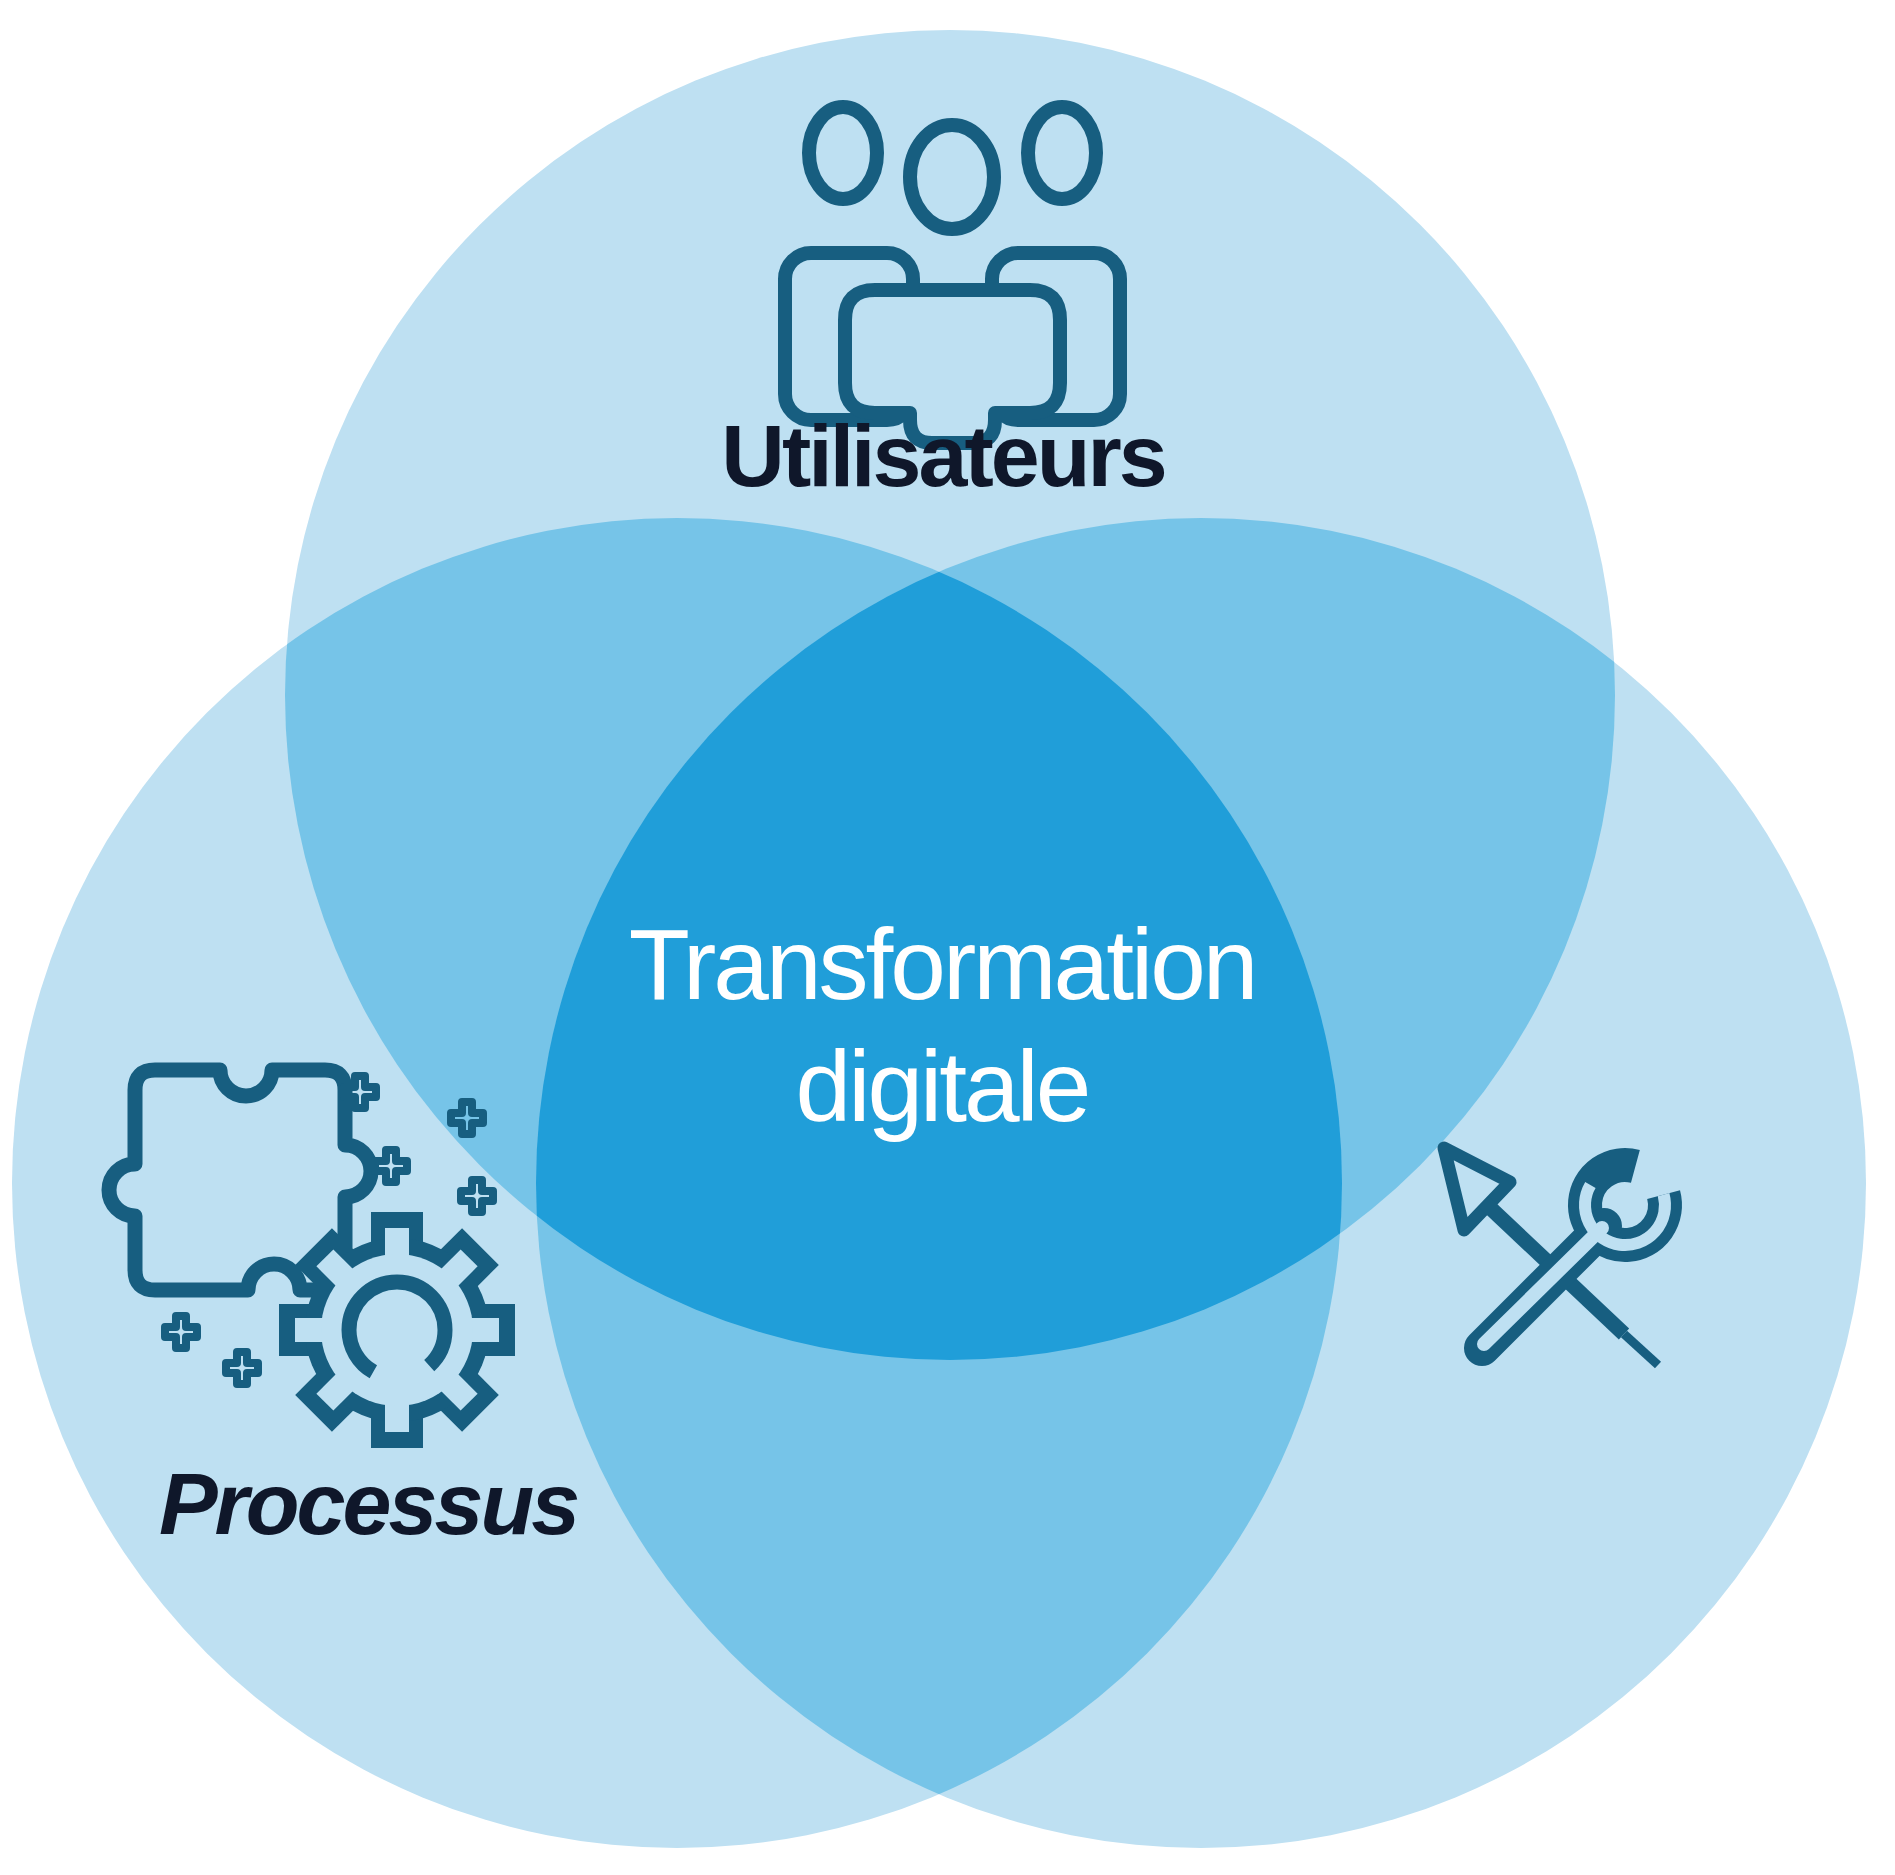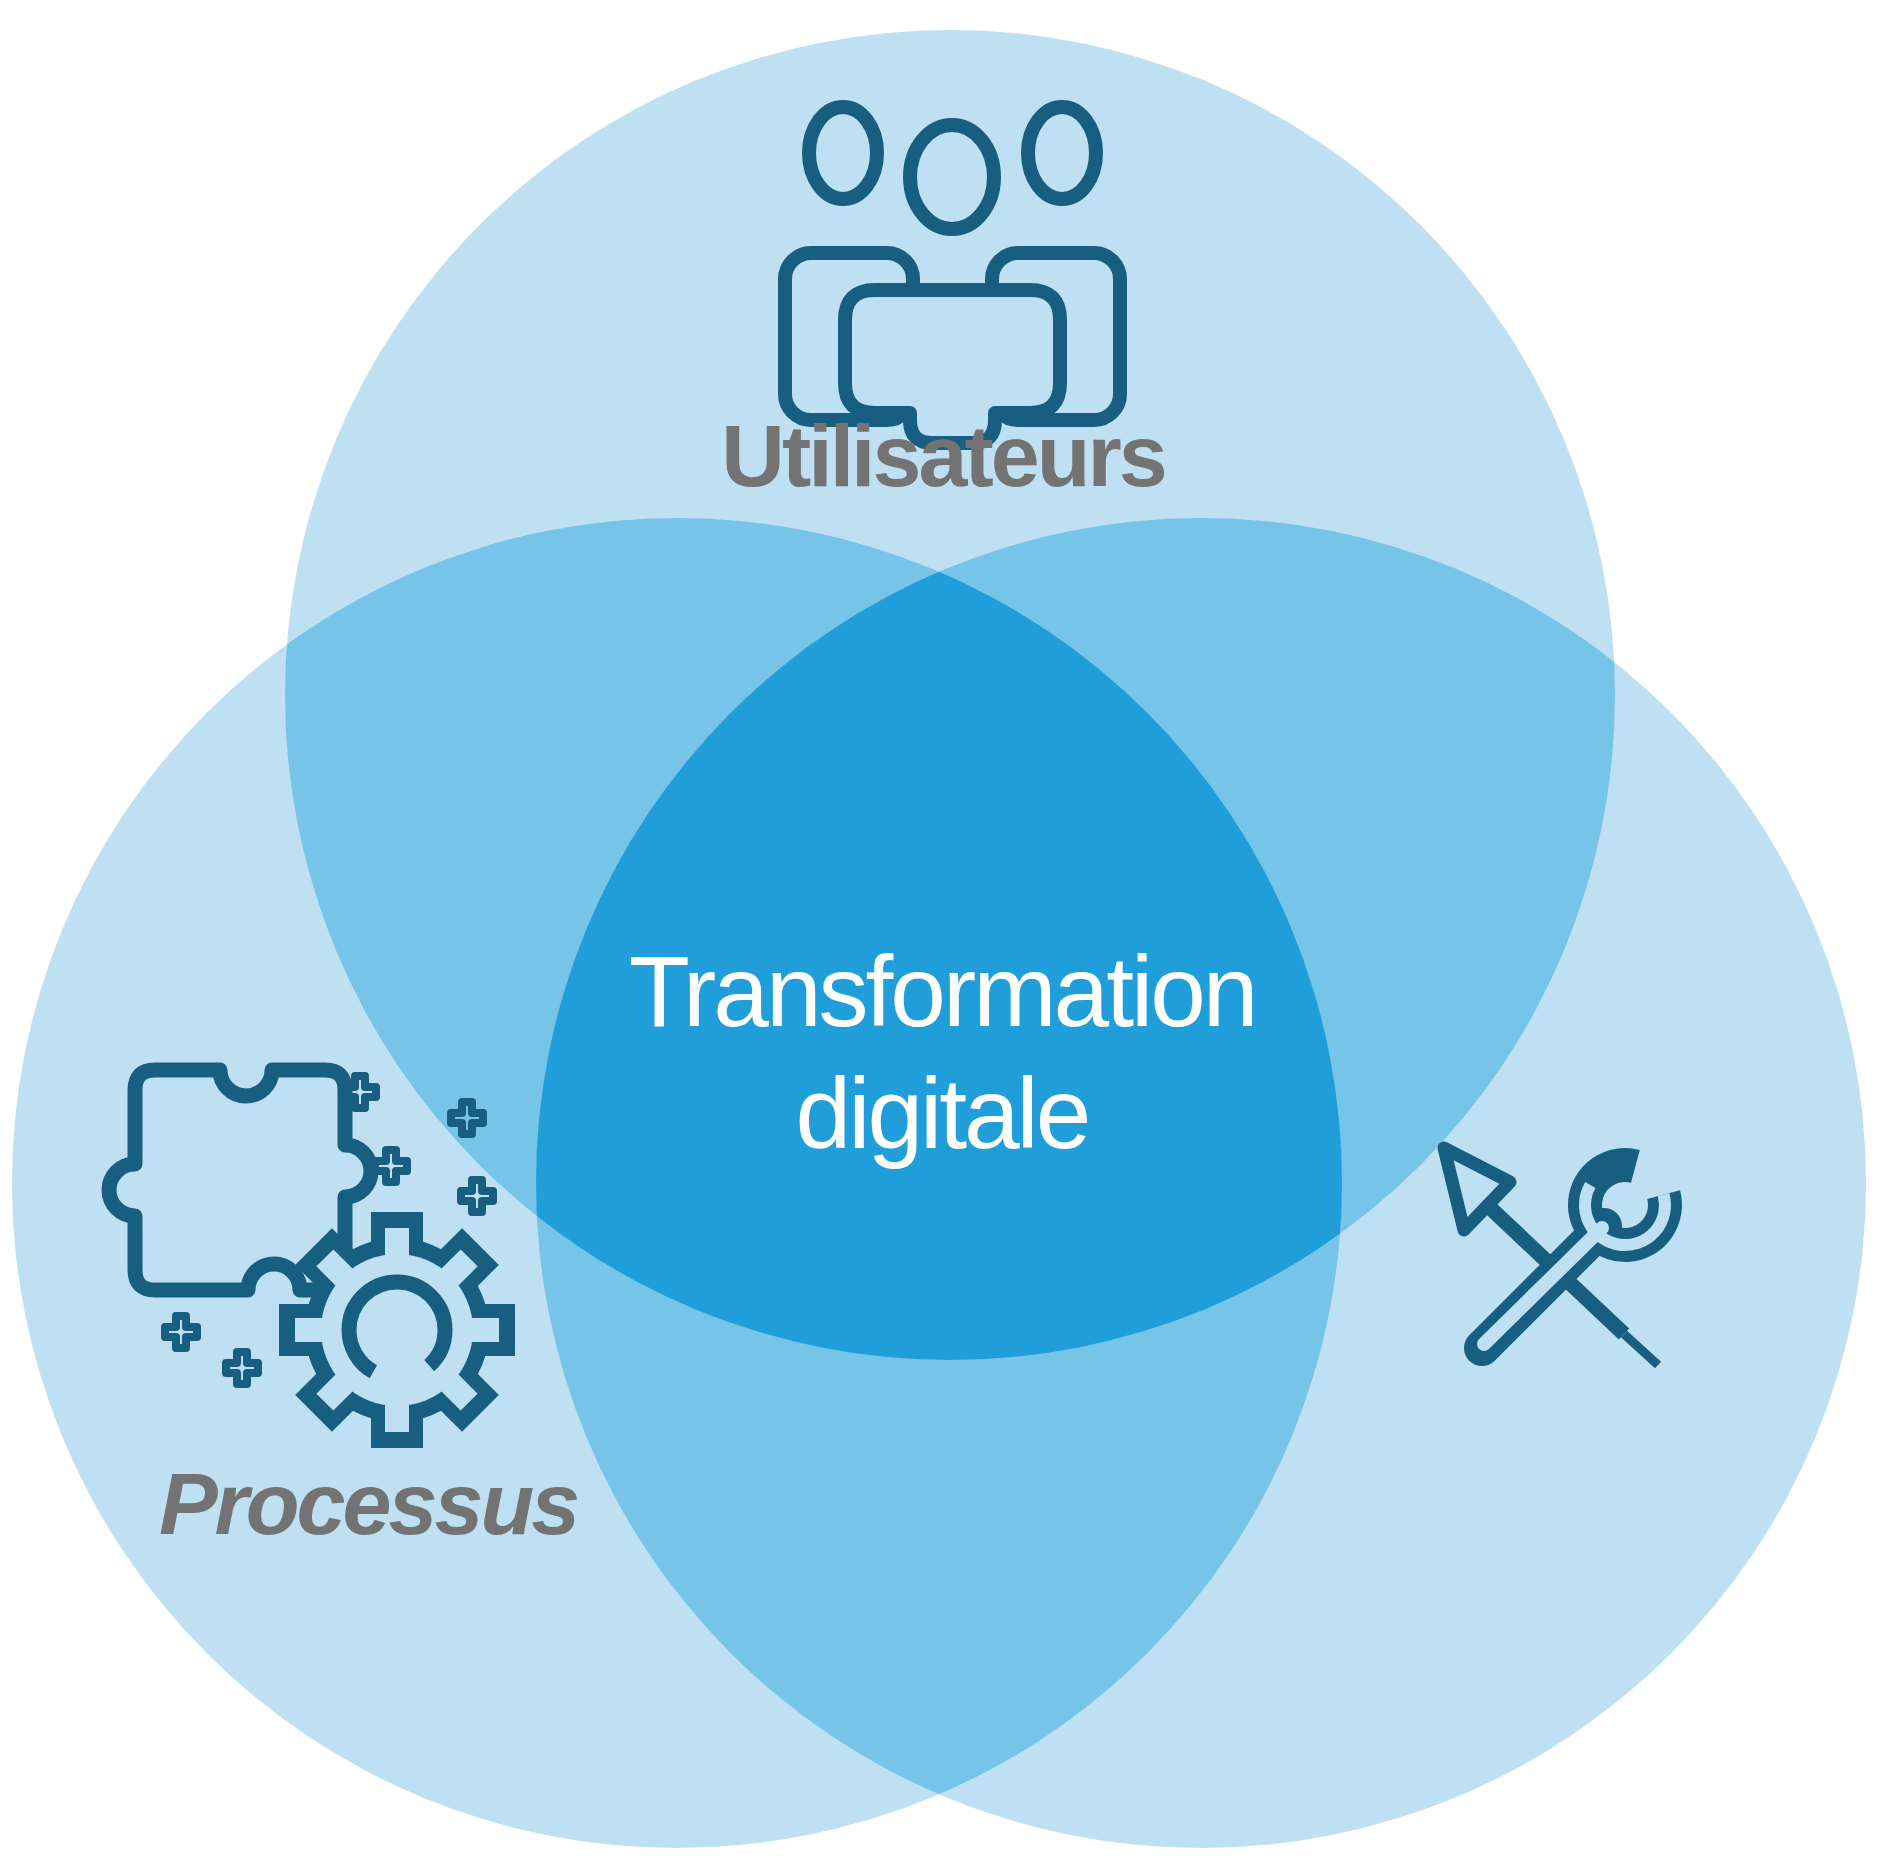--- a/index.html
+++ b/index.html
@@ -11,30 +11,30 @@
     font-family:"Liberation Sans", sans-serif;
   }
   .stage svg { position:absolute; left:0; top:0; }
   .set-label {
     position:absolute;
     font-family:"Liberation Sans", sans-serif;
     font-weight:700;
     font-size:88px;
     line-height:1;
     letter-spacing:-3px;
-    color:#737373;
+    color:#0f172a;
     transform:translateX(-50%);
     white-space:nowrap;
   }
   .label-users   { left:943px;  top:412px;  }
   .label-process { left:368px;  top:1460px;font-style:italic; }
   .label-tools   { left:1552px; top:1454px; }
   .center-label {
     position:absolute;
-    left:942px; top:930px;
+    left:942px; top:903px;
     transform:translateX(-50%);
     width:820px;
     text-align:center;
     font-family:"Liberation Sans", sans-serif;
     font-weight:400;
     font-size:100px;
     line-height:1.22;
     letter-spacing:-3px;
     color:#ffffff;
   }

